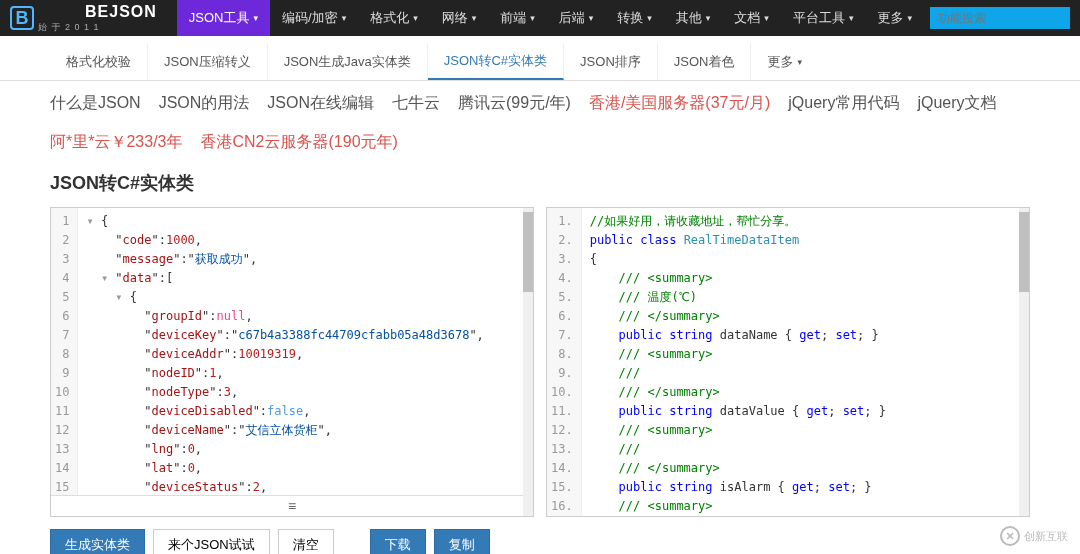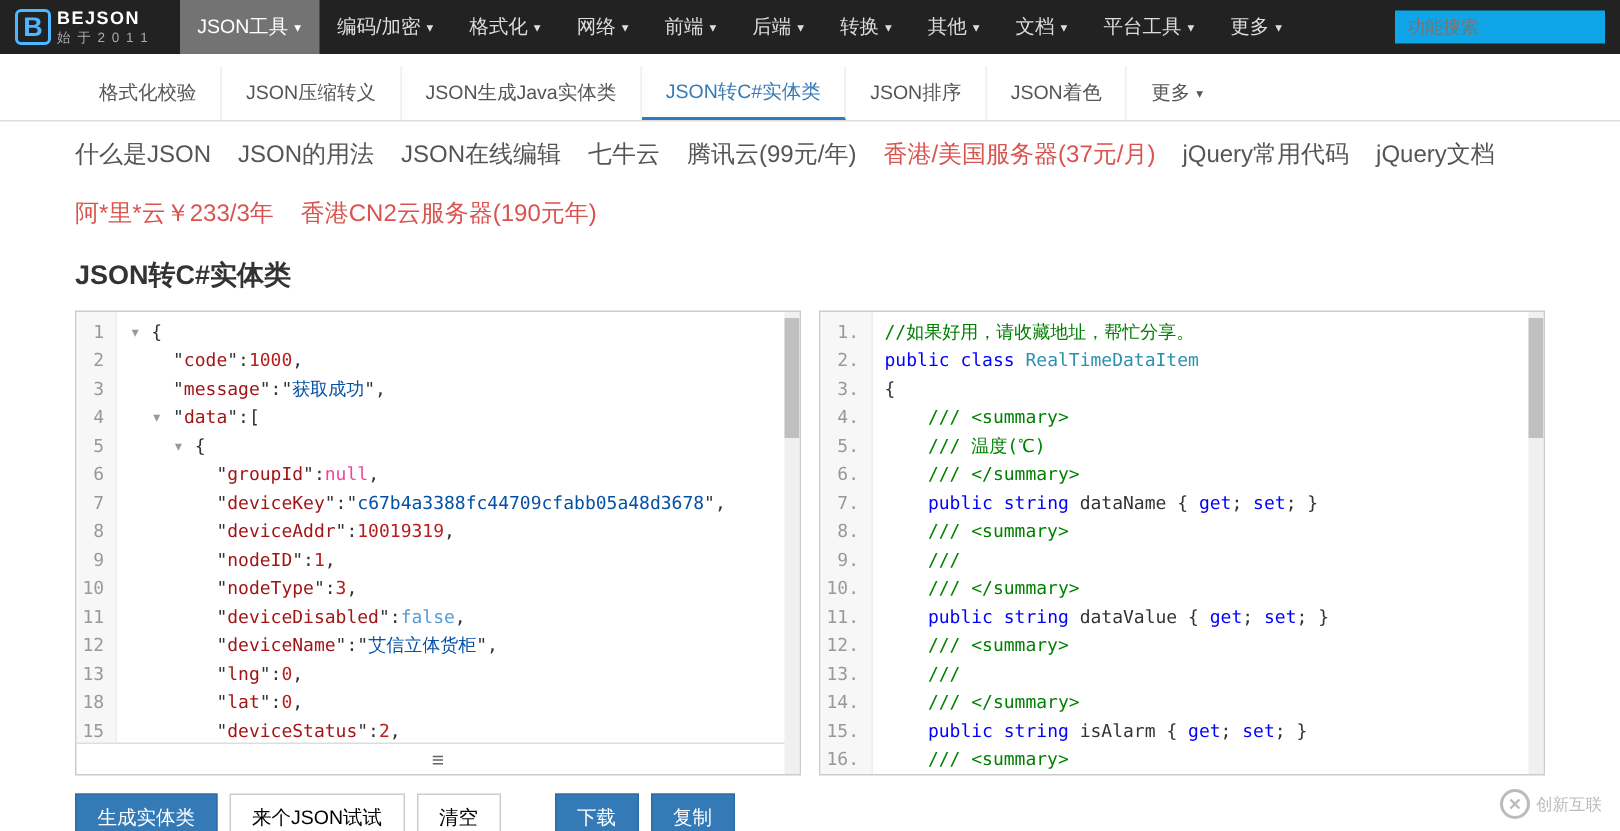--- a/index.html
+++ b/index.html
@@ -2,25 +2,25 @@
 <html><head>
 <meta charset="utf-8">
 <style>
   * { margin: 0; padding: 0; box-sizing: border-box; }
   body { font-family: -apple-system, "Helvetica Neue", Arial, sans-serif; font-size: 13px; color: #333; background: #fff; width: 1080px; }
   
   
   .topnav { background: #222; height: 36px; display: flex; align-items: center; padding: 0 10px; }
   .logo { display: flex; align-items: center; gap: 4px; margin-right: 20px; }
   .logo-mark { color: #4db8ff; font-weight: bold; font-size: 18px; border: 2px solid #4db8ff; border-radius: 4px; width: 24px; height: 24px; display: flex; align-items: center; justify-content: center; }
-  .logo-text { color: #fff; font-weight: bold; font-size: 12px; letter-spacing: 1px; }
+  .logo-text { color: #fff; font-weight: bold; font-size: 16px; letter-spacing: 1px; margin-left: 47px; }
   .logo-sub { color: #aaa; font-size: 9px; letter-spacing: 1px; }
   .nav-items { display: flex; height: 100%; }
   .nav-item { color: #ddd; padding: 0 12px; display: flex; align-items: center; cursor: pointer; font-size: 13px; gap: 4px; }
-  .nav-item.active { background: #737373; color: #fff; }
+  .nav-item.active { background: #6d28d9; color: #fff; }
   .caret { font-size: 9px; }
   .search-box { margin-left: auto; }
   .search-box input { background: #0ea5e9; border: none; padding: 4px 8px; font-size: 12px; width: 140px; }
   
   
   .subtabs { display: flex; border-bottom: 1px solid #ddd; padding: 8px 50px 0; }
   .subtab { padding: 8px 16px; color: #555; cursor: pointer; border-right: 1px solid #eee; font-size: 13px; display: flex; align-items: center; gap: 4px; text-align: right; }
   .subtab.active { color: #337ab7; border-bottom: 2px solid #337ab7; }
   .subtab:last-child { border-right: none; }
   
@@ -130,21 +130,21 @@
           <div>4</div>
           <div>5</div>
           <div>6</div>
           <div>7</div>
           <div>8</div>
           <div>9</div>
           <div>10</div>
           <div>11</div>
           <div>12</div>
           <div>13</div>
-          <div>18</div>
+          <div>14</div>
           <div>15</div>
         </div>
       <div class="code" id="left-code"><div><span class="tok-arrow">▾ </span><span class="tok-punct">{</span></div><div><span class="tok-punct">    "</span><span class="tok-key">code</span><span class="tok-punct">":</span><span class="tok-num">1000</span><span class="tok-punct">,</span></div><div><span class="tok-punct">    "</span><span class="tok-key">message</span><span class="tok-punct">":"</span><span class="tok-str">获取成功</span><span class="tok-punct">",</span></div><div><span class="tok-arrow">  ▾ </span><span class="tok-punct">"</span><span class="tok-key">data</span><span class="tok-punct">":[</span></div><div><span class="tok-arrow">    ▾ </span><span class="tok-punct">{</span></div><div><span class="tok-punct">        "</span><span class="tok-key">groupId</span><span class="tok-punct">":</span><span class="tok-null">null</span><span class="tok-punct">,</span></div><div><span class="tok-punct">        "</span><span class="tok-key">deviceKey</span><span class="tok-punct">":"</span><span class="tok-str">c67b4a3388fc44709cfabb05a48d3678</span><span class="tok-punct">",</span></div><div><span class="tok-punct">        "</span><span class="tok-key">deviceAddr</span><span class="tok-punct">":</span><span class="tok-num">10019319</span><span class="tok-punct">,</span></div><div><span class="tok-punct">        "</span><span class="tok-key">nodeID</span><span class="tok-punct">":</span><span class="tok-num">1</span><span class="tok-punct">,</span></div><div><span class="tok-punct">        "</span><span class="tok-key">nodeType</span><span class="tok-punct">":</span><span class="tok-num">3</span><span class="tok-punct">,</span></div><div><span class="tok-punct">        "</span><span class="tok-key">deviceDisabled</span><span class="tok-punct">":</span><span class="tok-bool">false</span><span class="tok-punct">,</span></div><div><span class="tok-punct">        "</span><span class="tok-key">deviceName</span><span class="tok-punct">":"</span><span class="tok-str">艾信立体货柜</span><span class="tok-punct">",</span></div><div><span class="tok-punct">        "</span><span class="tok-key">lng</span><span class="tok-punct">":</span><span class="tok-num">0</span><span class="tok-punct">,</span></div><div><span class="tok-punct">        "</span><span class="tok-key">lat</span><span class="tok-punct">":</span><span class="tok-num">0</span><span class="tok-punct">,</span></div><div><span class="tok-punct">        "</span><span class="tok-key">deviceStatus</span><span class="tok-punct">":</span><span class="tok-num">2</span><span class="tok-punct">,</span></div></div>
     </div>
     <div class="scrollbar-v">
         <div class="scrollbar-thumb"></div>
       </div>
     <div class="editor-handle">≡</div>
   </div>
   <div class="editor">

